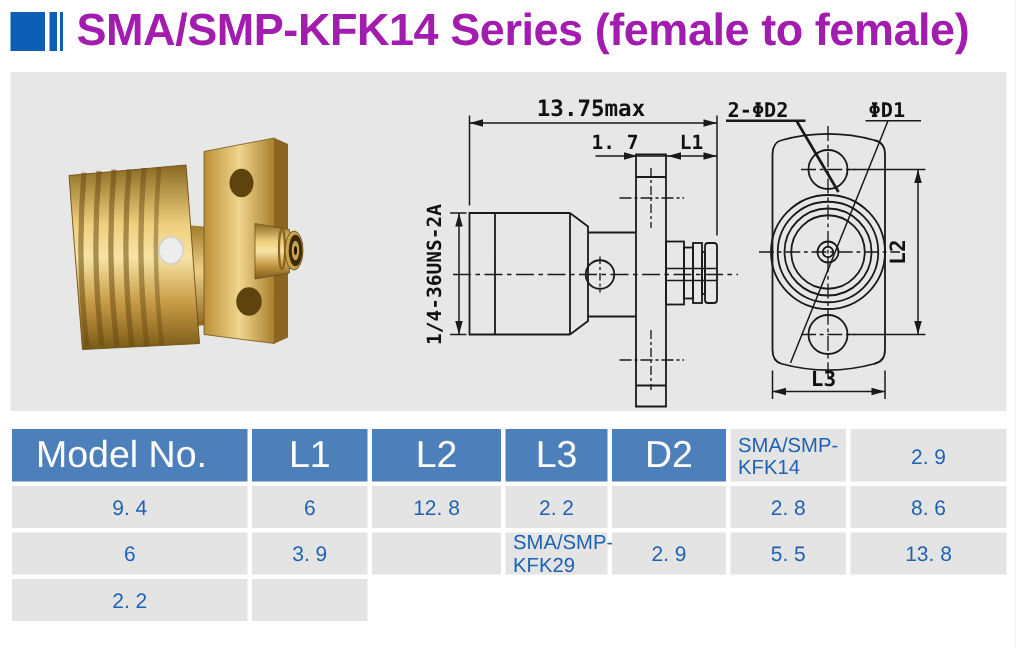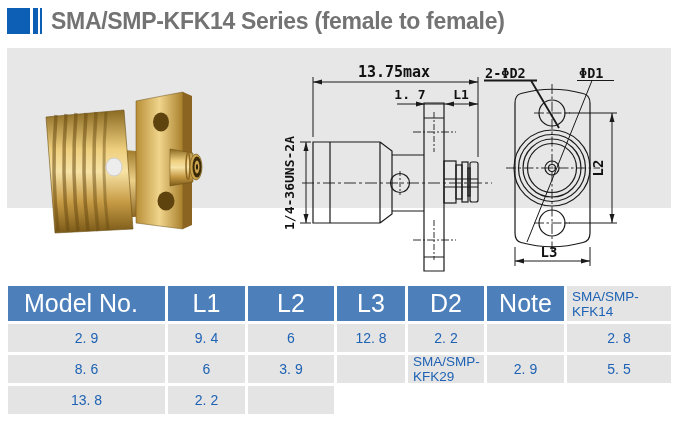--- a/index.html
+++ b/index.html
@@ -7,25 +7,25 @@
     width:677px;height:432px;position:relative;background:#ffffff;
     font-family:"Liberation Sans",sans-serif;overflow:hidden;
   }
   
   .title-bar{position:absolute;left:7px;top:6px;height:30px;display:flex;align-items:center;}
   .title-icon{display:flex;align-items:stretch;height:26px;margin-right:9px;}
   .title-icon .sq{width:23px;background:#0d5fb6;}
   .title-icon .bar1{width:5px;background:#0d5fb6;margin-left:3px;}
   .title-icon .bar2{width:2px;background:#0d5fb6;margin-left:2px;}
   .page-title{
-    font-size:23px;font-weight:bold;color:#737373;letter-spacing:-0.3px;
+    font-size:30px;font-weight:bold;color:#a21caf;letter-spacing:-0.3px;
     white-space:nowrap;
   }
   
-  .panel{position:absolute;left:7px;top:48px;width:664px;height:160px;background:#e7e7e7;}
+  .panel{position:absolute;left:7px;top:48px;width:664px;height:226px;background:#e7e7e7;}
   .panel svg{position:absolute;left:0;top:0;}
   
   .spec-table{
     position:absolute;left:8px;top:286px;
     display:grid;
     grid-template-columns:157px 77px 86px 68px 76px 77px 104px;
     grid-template-rows:35px 28px 28px 28px;
     gap:3px;
   }
   .th{
@@ -188,21 +188,20 @@
   <text x="549" y="257" font-size="14" text-anchor="middle">L3</text>
 </svg>
 </div>
 
 <div class="spec-table">
   <div class="th model">Model No.</div>
   <div class="th">L1</div>
   <div class="th">L2</div>
   <div class="th">L3</div>
   <div class="th">D2</div>
-  <div class="th">Note</div>
 
   <div class="td model">SMA/SMP-KFK14</div>
   <div class="td">2. 9</div>
   <div class="td">9. 4</div>
   <div class="td">6</div>
   <div class="td">12. 8</div>
   <div class="td">2. 2</div>
   <div class="td"></div>
 
   <div class="td">2. 8</div>

